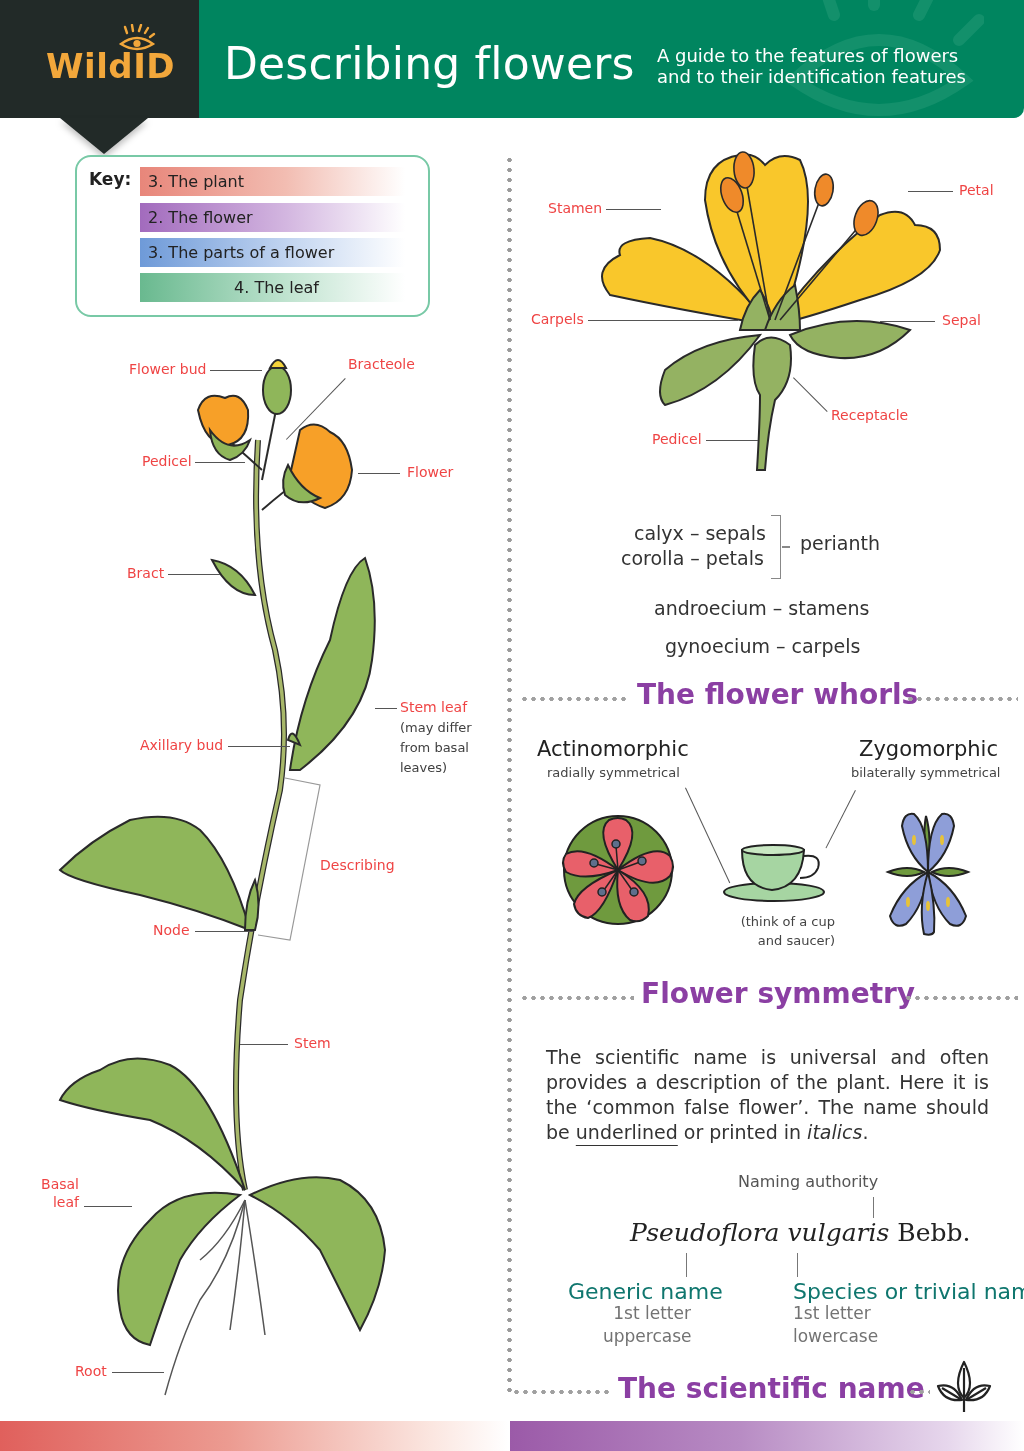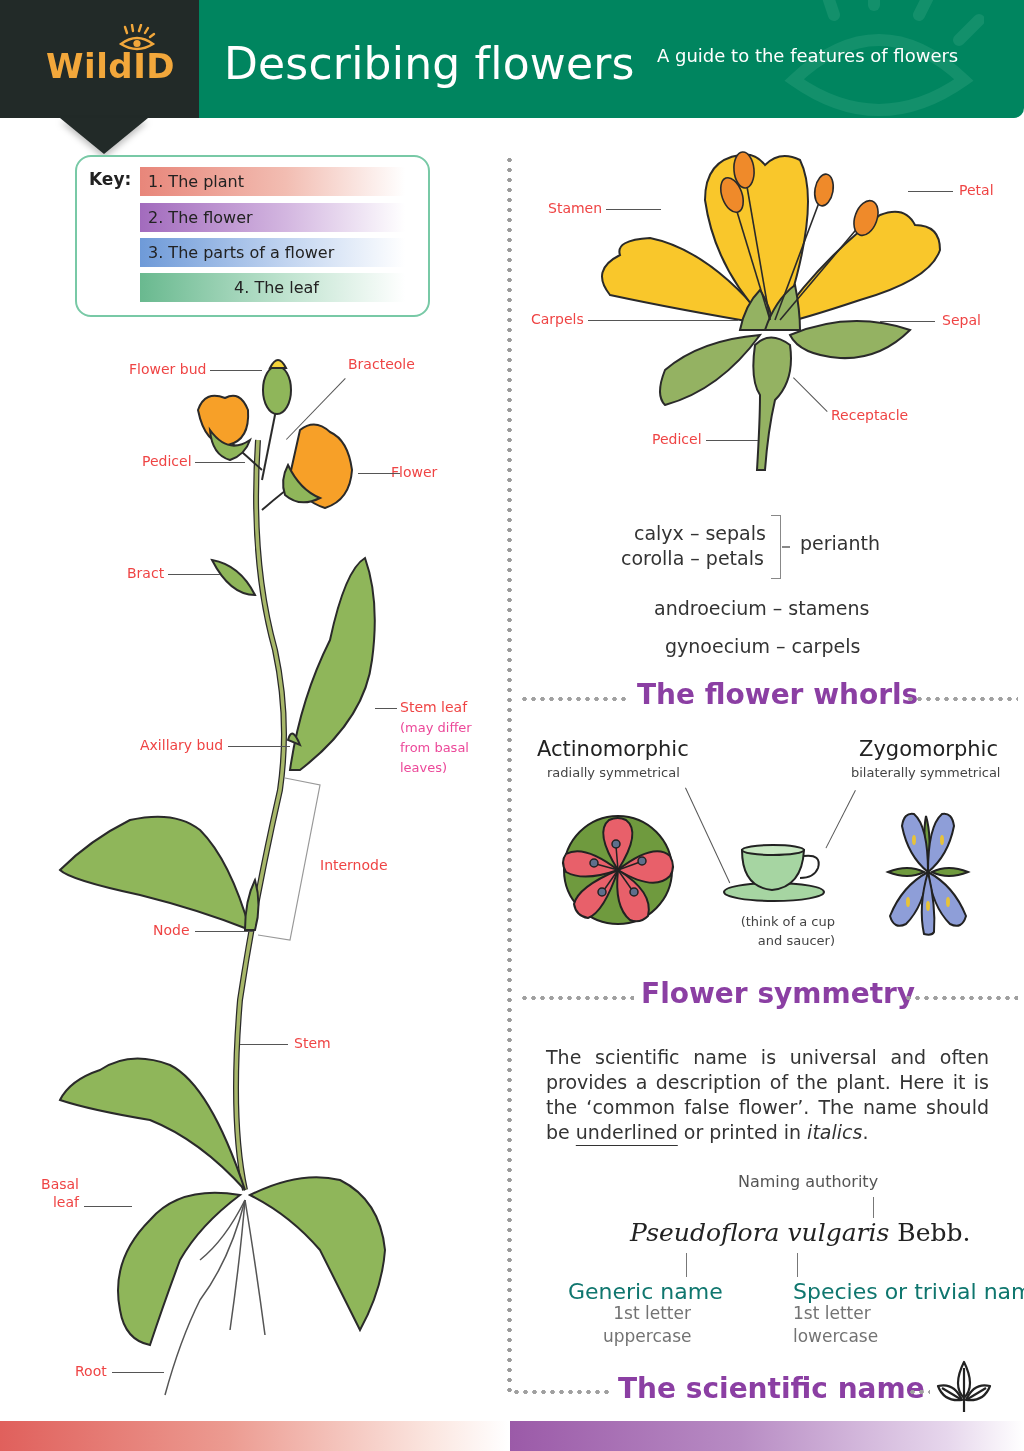--- a/index.html
+++ b/index.html
@@ -27,21 +27,21 @@
   .key-item.k2 { top: 46px; background: linear-gradient(90deg, #a26bbd 0%, #d3b6e0 55%, rgba(255,255,255,0) 100%); }
   .key-item.k3 { top: 81px; background: linear-gradient(90deg, #6e9ad8 0%, #c1d4f0 55%, rgba(255,255,255,0) 100%); }
   .key-item.k4 { top: 116px; background: linear-gradient(90deg, #69b98f 0%, #bfe3cf 55%, rgba(255,255,255,0) 100%); text-align: center; }
 
   
   .vdivider { position: absolute; left: 507px; top: 155px; width: 5px; height: 1240px;
     background-image: radial-gradient(circle, #9a9a9a 2px, transparent 2.4px); background-size: 5px 10px; background-repeat: repeat-y; }
 
   
   .lbl { position: absolute; font-size: 14px; color: #ef4444; white-space: nowrap; }
-  .lbl.small { font-size: 13px; color: #ec4899; line-height: 20px; white-space: normal; }
+  .lbl.small { font-size: 13px; color: #404040; line-height: 20px; white-space: normal; }
   .leader { position: absolute; height: 1px; background: #555; }
   .leader-d { position: absolute; width: 1px; background: #555; transform-origin: top left; }
 
   .plant-svg { position: absolute; left: 30px; top: 340px; width: 450px; height: 1070px; }
   .flower-svg { position: absolute; left: 580px; top: 145px; width: 370px; height: 335px; }
 
   
   .term { position: absolute; font-size: 19px; color: #333; white-space: nowrap; }
   .bracket { position: absolute; left: 771px; top: 515px; width: 10px; height: 64px; border: 1.5px solid #888; border-left: none; }
   .bracket-tick { position: absolute; left: 782px; top: 546px; width: 8px; height: 1.5px; background: #888; }
@@ -93,27 +93,28 @@
         <path d="M20 110 Q105 30 190 110 Q105 170 20 110 Z"></path>
         <line x1="60" y1="45" x2="50" y2="15"></line>
           <line x1="100" y1="35" x2="100" y2="5"></line>
           <line x1="145" y1="45" x2="160" y2="15"></line>
           <line x1="185" y1="70" x2="205" y2="50"></line>
       </g>
     </svg>
     <div class="page-title">Describing flowers</div>
     <div class="subtitle">
       <div>A guide to the features of flowers</div>
+      <div>and to their identification features</div>
     </div>
   </div>
 </div>
 
 <div class="key-box">
   <div class="key-label">Key:</div>
-  <div class="key-item k1">1. The plant</div>
+  <div class="key-item k1">3. The plant</div>
   <div class="key-item k2">2. The flower</div>
   <div class="key-item k3">3. The parts of a flower</div>
   <div class="key-item k4">4. The leaf</div>
 </div>
 
 <div class="vdivider"></div>
 
 <svg class="plant-svg" viewBox="30 340 450 1070">
   <g stroke="#2a2a2a" stroke-width="2" fill="#8fb65a">
 
@@ -154,34 +155,34 @@
 
   <path d="M285 778 L320 785 L290 940 L258 935" fill="none" stroke="#999" stroke-width="1.2"></path>
 </svg>
 
 <div class="lbl" style="left:129px;top:361px">Flower bud</div>
 <div class="leader" style="left:210px;top:370px;width:52px"></div>
 <div class="lbl" style="left:348px;top:356px">Bracteole</div>
 <div class="leader-d" style="left:345px;top:378px;height:85px;transform:rotate(44deg)"></div>
 <div class="lbl" style="left:142px;top:453px">Pedicel</div>
 <div class="leader" style="left:195px;top:462px;width:50px"></div>
-<div class="lbl" style="left:391px;top:464px">Flower</div>
+<div class="lbl" style="left:407px;top:464px">Flower</div>
 <div class="leader" style="left:358px;top:473px;width:42px"></div>
 <div class="lbl" style="left:127px;top:565px">Bract</div>
 <div class="leader" style="left:168px;top:574px;width:52px"></div>
 <div class="lbl" style="left:400px;top:699px">Stem leaf</div>
 <div class="leader" style="left:375px;top:708px;width:22px"></div>
 <div class="lbl small" style="left:400px;top:718px;width:80px">
   <div>(may differ</div>
   <div>from basal</div>
   <div>leaves)</div>
 </div>
 <div class="lbl" style="left:140px;top:737px">Axillary bud</div>
 <div class="leader" style="left:228px;top:746px;width:62px"></div>
-<div class="lbl" style="left:320px;top:857px">Internode</div>
+<div class="lbl" style="left:320px;top:857px">Describing</div>
 <div class="lbl" style="left:153px;top:922px">Node</div>
 <div class="leader" style="left:195px;top:931px;width:58px"></div>
 <div class="lbl" style="left:294px;top:1035px">Stem</div>
 <div class="leader" style="left:240px;top:1044px;width:48px"></div>
 <div class="lbl" style="left:41px;top:1175px;line-height:18px;text-align:right;width:38px">
   <div>Basal</div>
   <div>leaf</div>
 </div>
 <div class="leader" style="left:84px;top:1206px;width:48px"></div>
 <div class="lbl" style="left:75px;top:1363px">Root</div>

